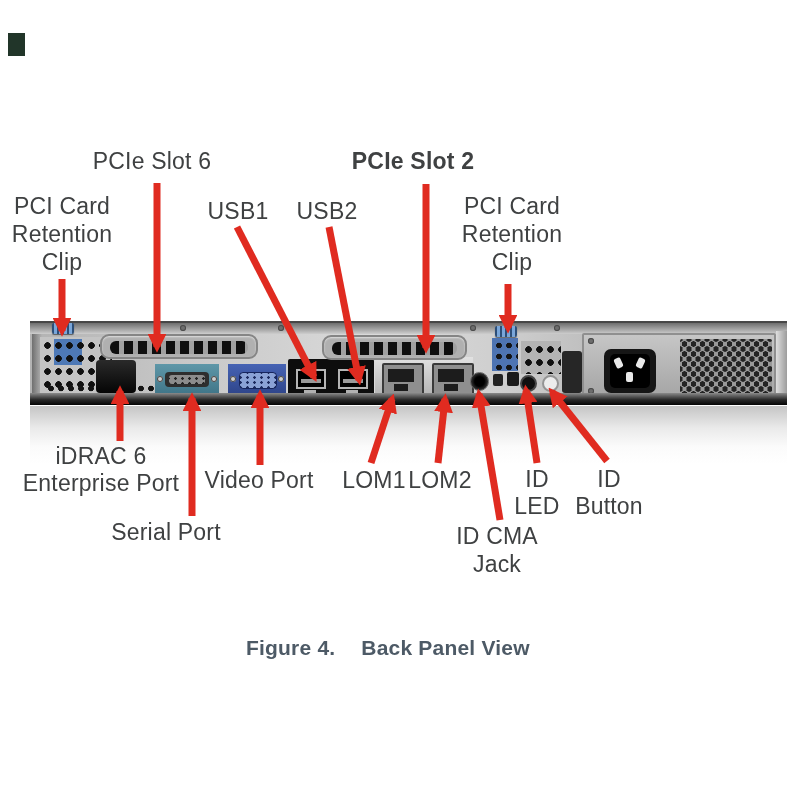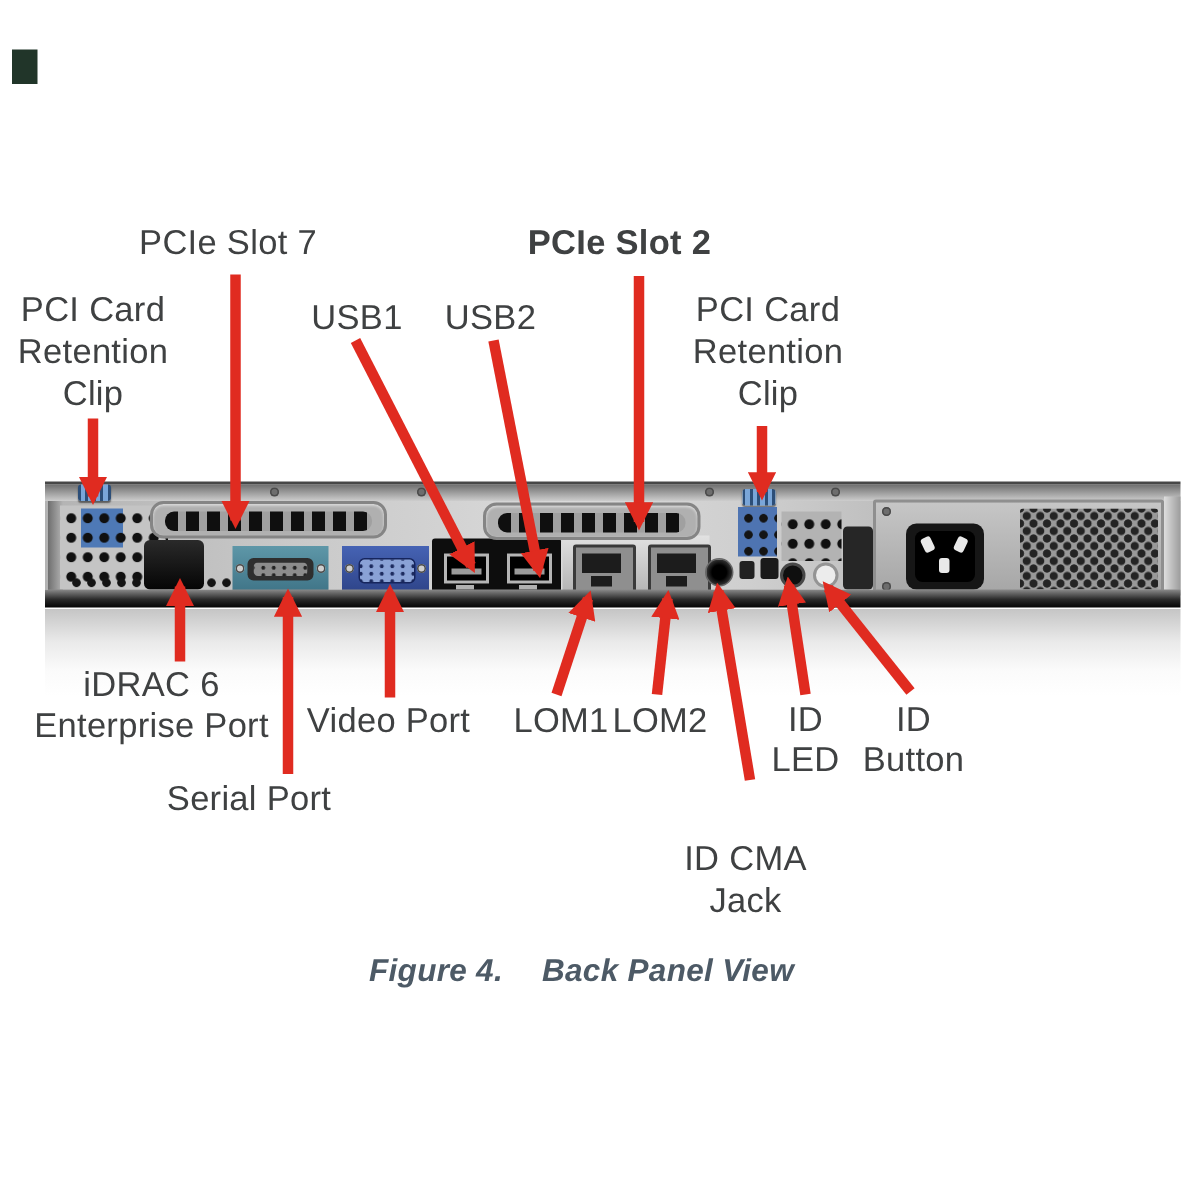--- a/index.html
+++ b/index.html
@@ -11,21 +11,21 @@
   
   .lbl{
     position:absolute;transform:translateX(-50%);text-align:center;
     font-size:23px;color:#3f4142;white-space:pre-line;line-height:28px;
     width:max-content;letter-spacing:.2px;
   }
   .lbl.tight{line-height:27px;}
   
   .caption{
     position:absolute;left:246px;top:636px;display:flex;gap:26px;
-    font-size:21px;font-weight:bold;color:#4d5a66;letter-spacing:.2px;font-style:italic;
+    font-size:21px;font-weight:bold;color:#4d5a66;letter-spacing:.2px;
   }
   
   #server{position:absolute;left:30px;top:321px;width:757px;height:84px;}
   #server .part{position:absolute;}
   .toprail{left:0;top:0;width:757px;height:13px;background:linear-gradient(#6e6e6e,#cdcdcd);border-top:2px solid #474747;box-sizing:border-box;}
   .bodyface{left:0;top:13px;width:757px;height:59px;
     background:linear-gradient(90deg,#b3b3b3 0%,#c9c9c9 22%,#dadada 46%,#cfcfcf 62%,#b9b9b9 78%,#aeaeae 100%);}
   .bottomband{left:0;top:72px;width:757px;height:12px;background:linear-gradient(#8a8a8a,#2a2a2a 55%,#050505);}
   .leftedge{left:2px;top:13px;width:10px;height:60px;background:linear-gradient(90deg,#6f6f6f,#b5b5b5);}
   .clipblue{width:22px;height:11px;border-radius:2px;
@@ -164,39 +164,39 @@
     <line x1="192" y1="516" x2="192" y2="398" marker-end="url(#ah)"></line>
     <line x1="260" y1="465" x2="260" y2="395" marker-end="url(#ah)"></line>
     <line x1="371" y1="463" x2="392" y2="399" marker-end="url(#ah)"></line>
     <line x1="438" y1="463" x2="445" y2="399" marker-end="url(#ah)"></line>
     <line x1="500" y1="520" x2="479" y2="394" marker-end="url(#ah)"></line>
     <line x1="537" y1="463" x2="526" y2="390" marker-end="url(#ah)"></line>
     <line x1="607" y1="461" x2="552" y2="392" marker-end="url(#ah)"></line>
   </g>
 </svg>
 
-<div class="lbl" style="left:152px;top:147px;">PCIe Slot 7</div>
+<div class="lbl" style="left:152px;top:147px;">PCIe Slot 6</div>
 <div class="lbl" style="left:413px;top:147px;font-weight:bold;">PCIe Slot 2</div>
 <div class="lbl" style="left:238px;top:197px;">USB1</div>
 <div class="lbl" style="left:327px;top:197px;text-align:right;">USB2</div>
 <div class="lbl" style="left:62px;top:192px;">PCI Card
 Retention
 Clip</div>
 <div class="lbl" style="left:512px;top:192px;">PCI Card
 Retention
 Clip</div>
 <div class="lbl tight" style="left:101px;top:443px;">iDRAC 6
 Enterprise Port</div>
 <div class="lbl" style="left:259px;top:466px;">Video Port</div>
 <div class="lbl" style="left:374px;top:466px;text-align:right;">LOM1</div>
 <div class="lbl" style="left:440px;top:466px;">LOM2</div>
 <div class="lbl tight" style="left:537px;top:466px;">ID
 LED</div>
 <div class="lbl tight" style="left:609px;top:466px;">ID
 Button</div>
 <div class="lbl" style="left:166px;top:518px;">Serial Port</div>
-<div class="lbl" style="left:497px;top:522px;margin-top:36px;">ID CMA
+<div class="lbl" style="left:497px;top:522px;">ID CMA
 Jack</div>
 
 <div class="caption">
   <span>Figure 4.</span>
   <span>Back Panel View</span>
 </div>
 
 </body></html>

